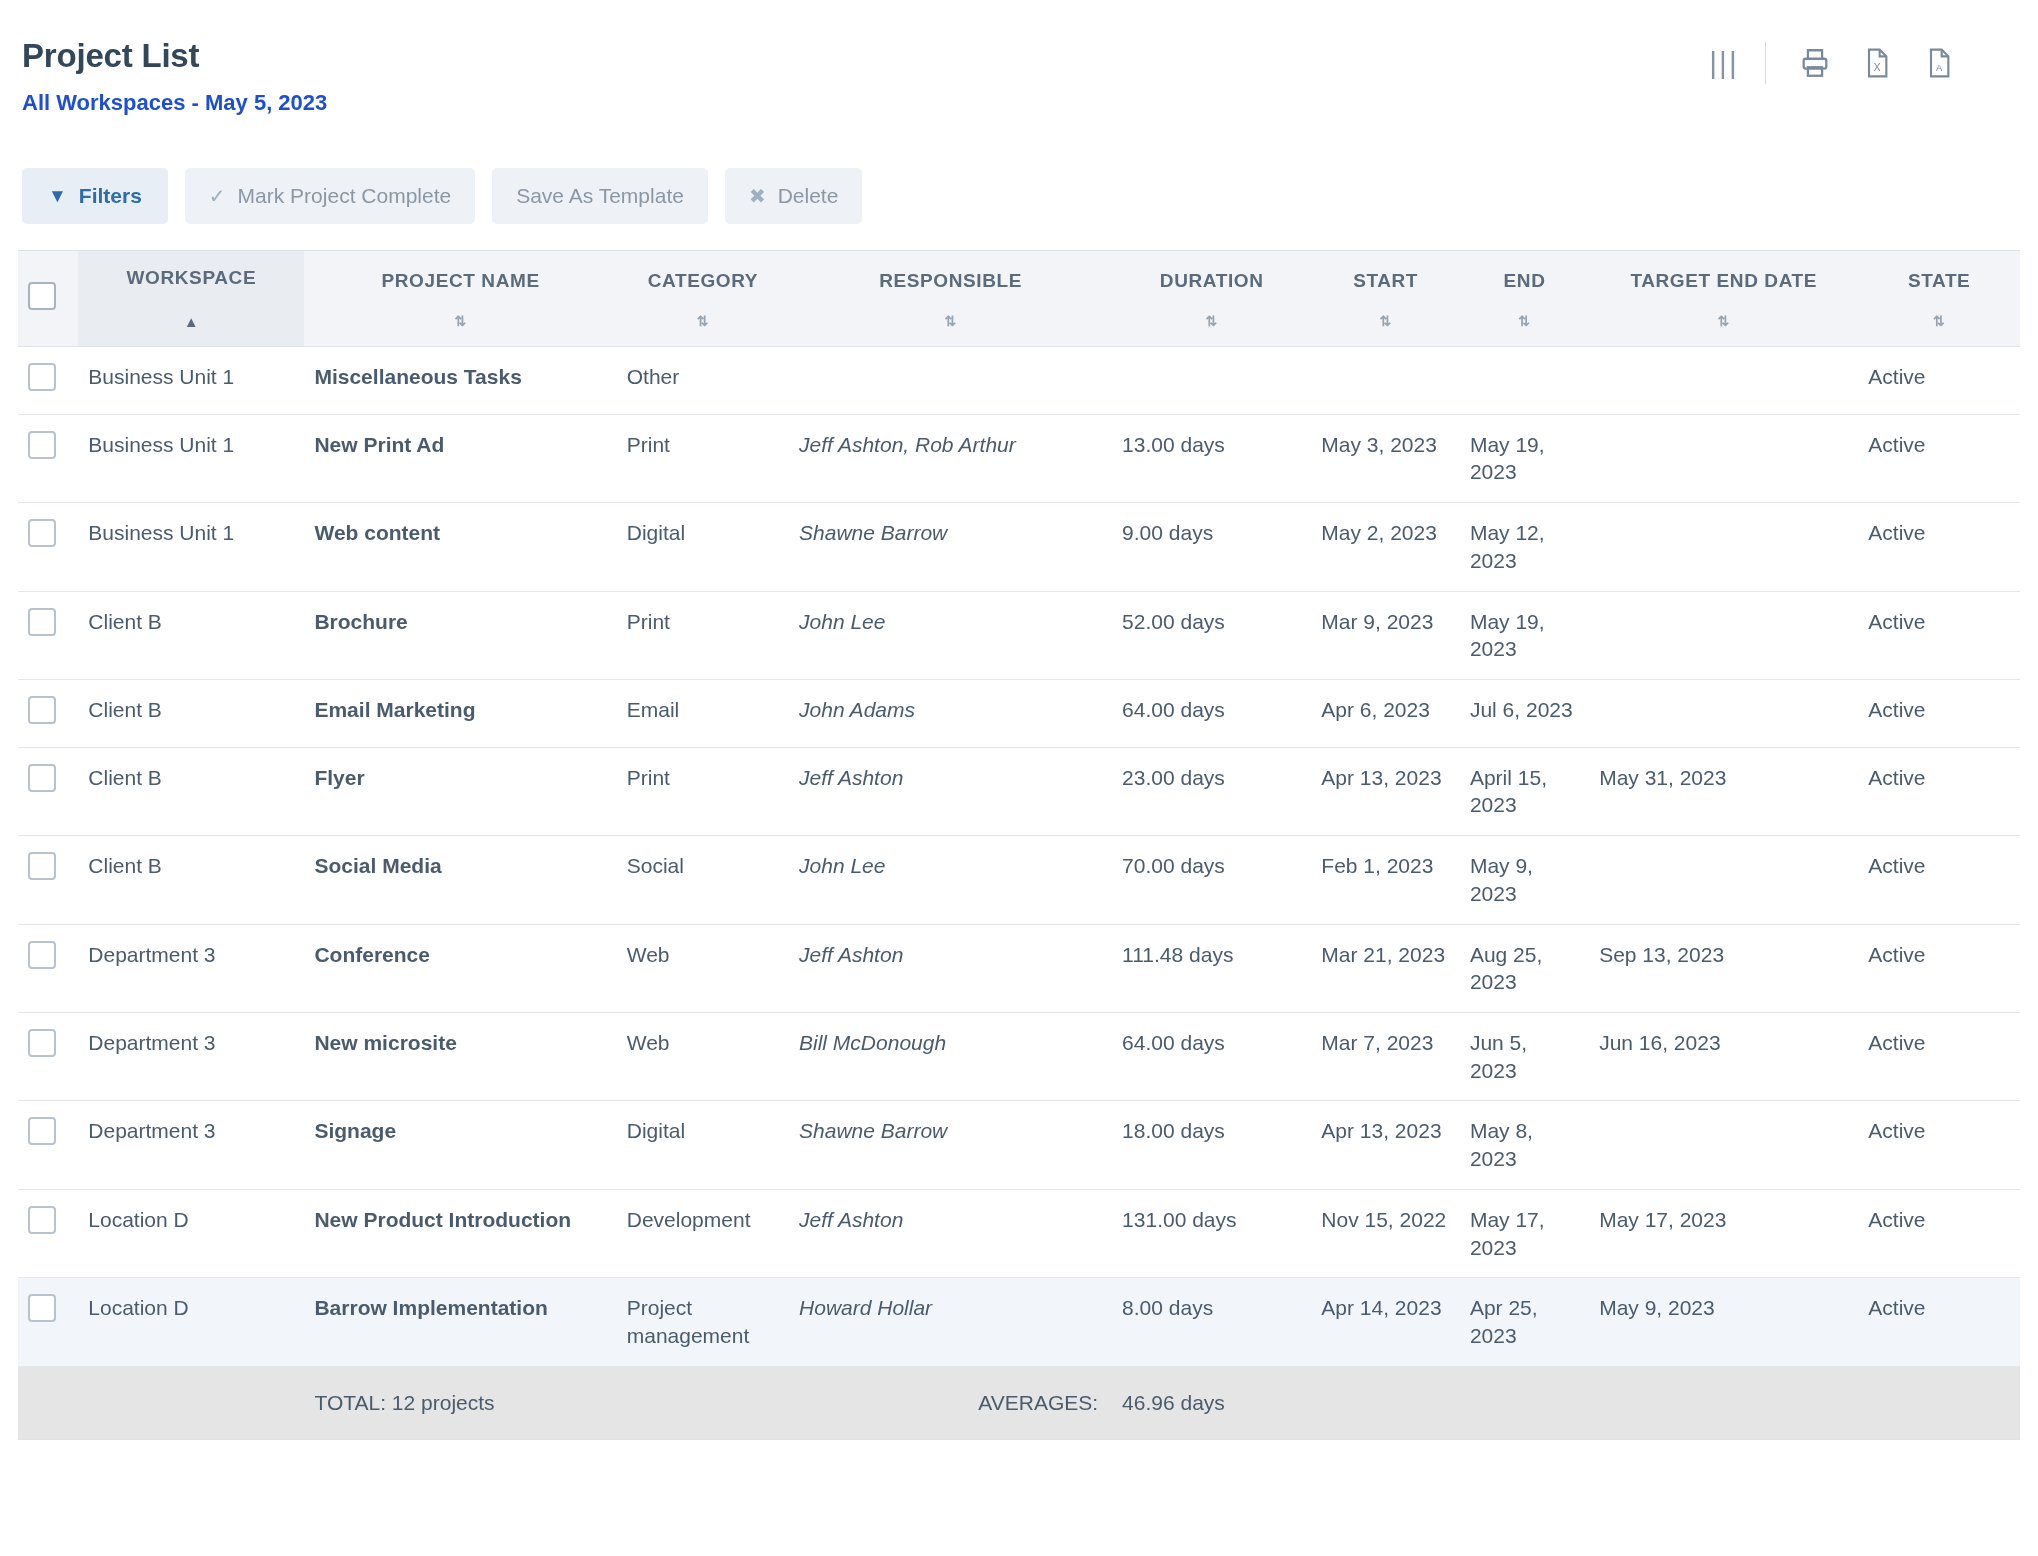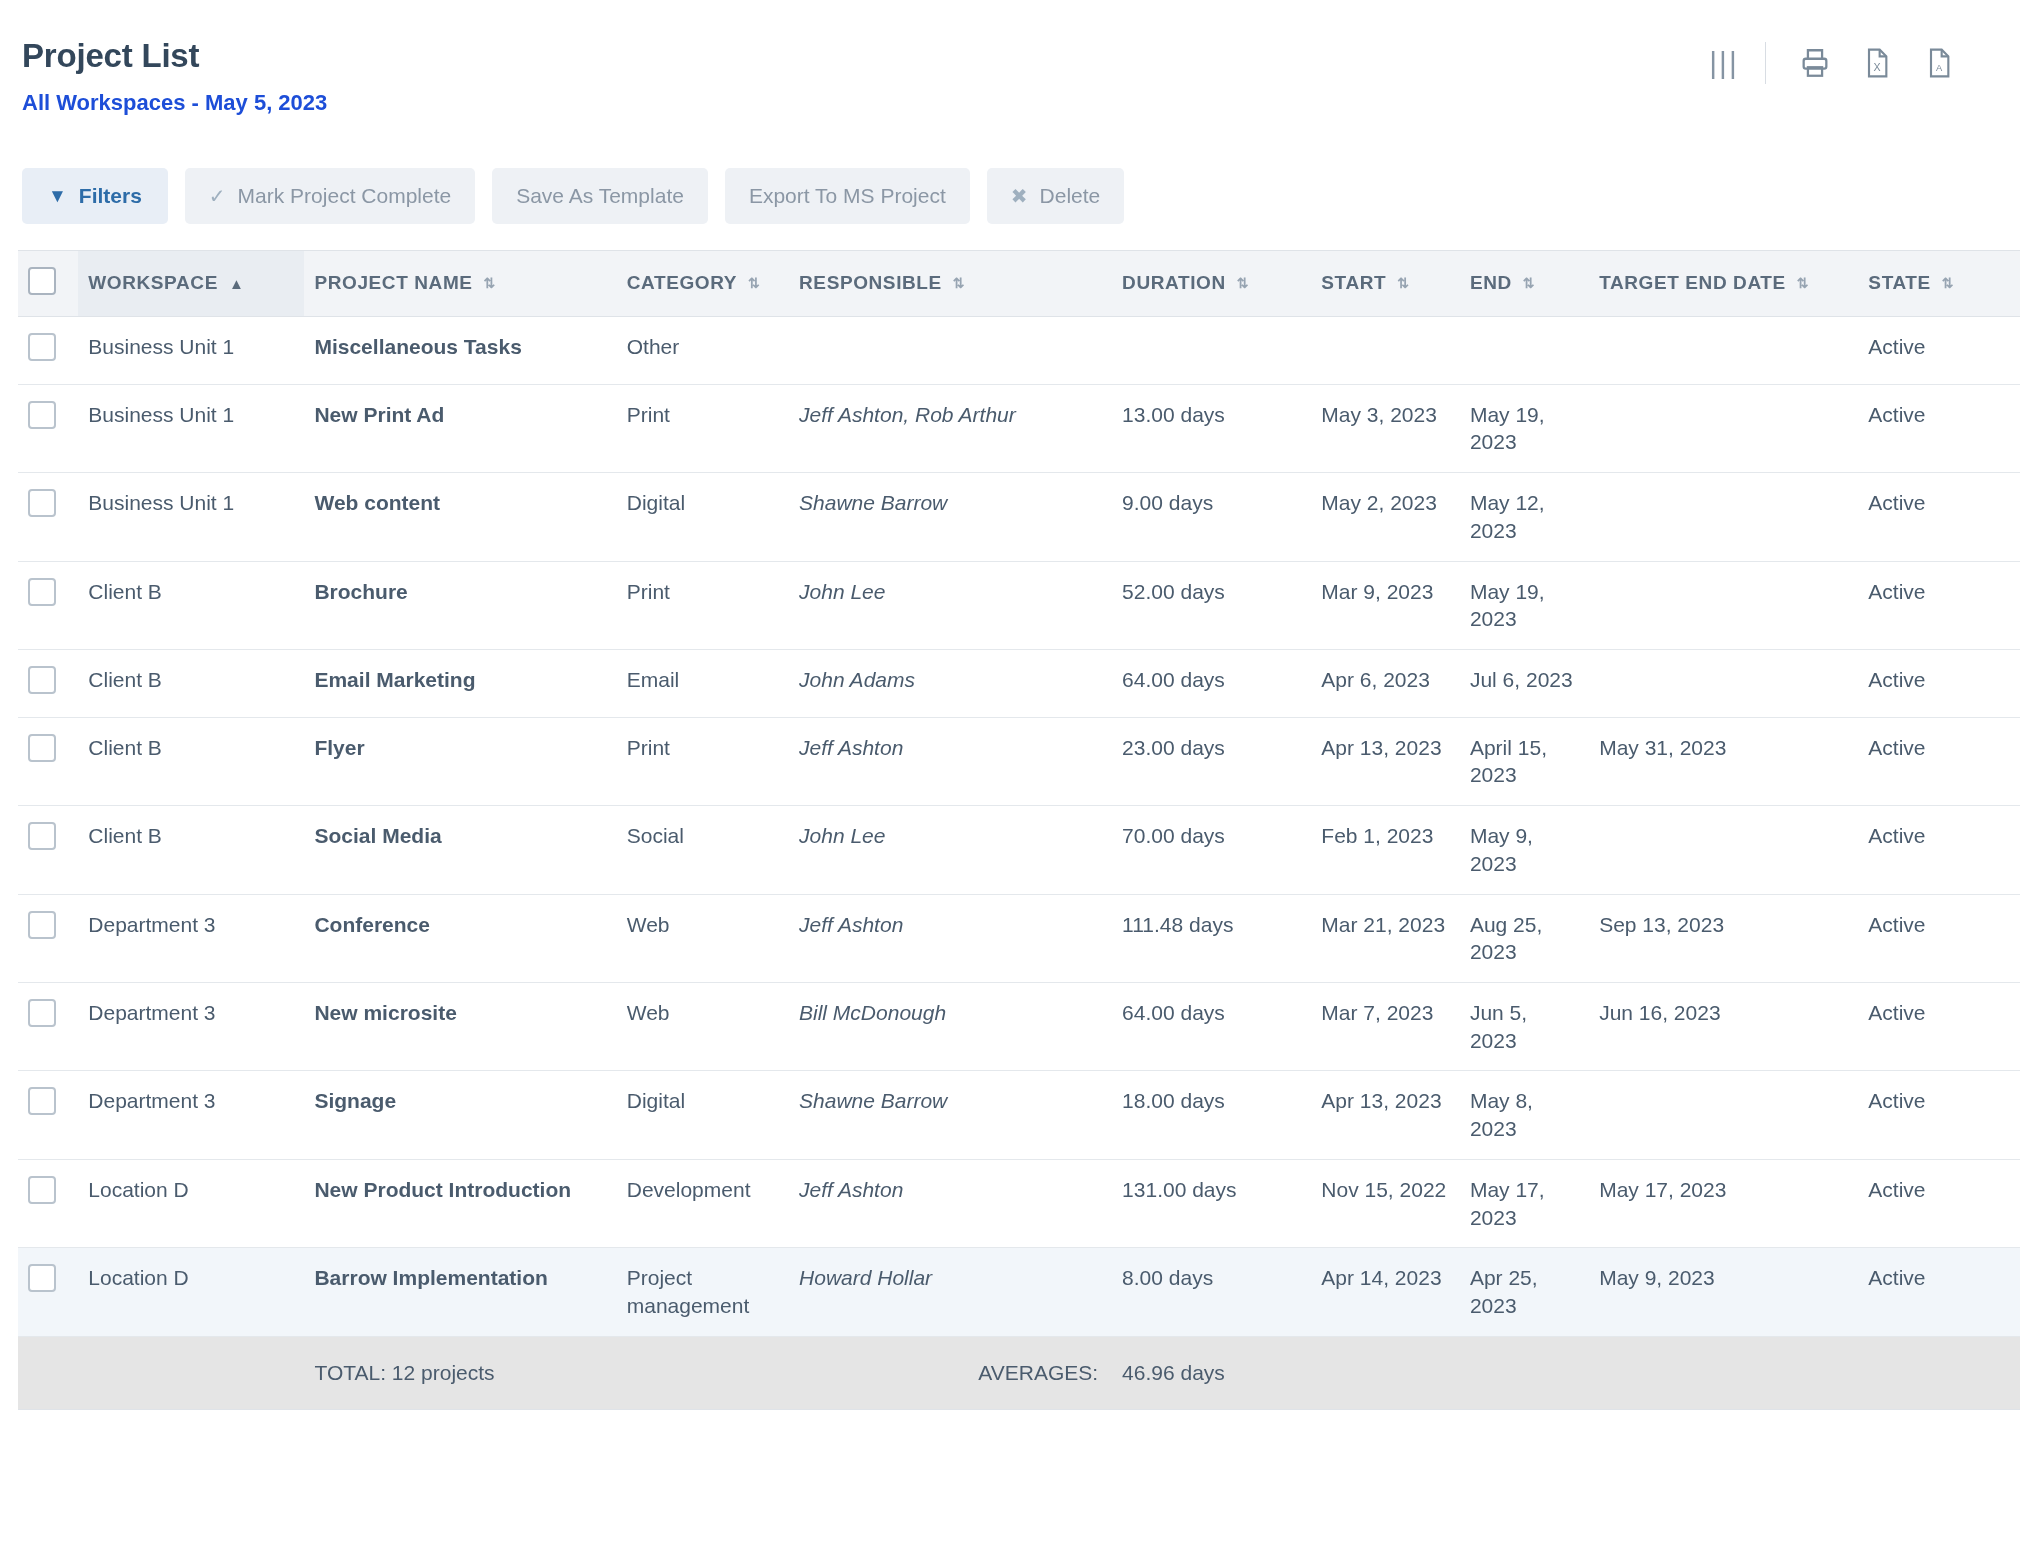--- a/index.html
+++ b/index.html
@@ -114,21 +114,21 @@
     font-weight: bold;
     letter-spacing: 0.6px;
     text-align: left;
     padding: 16px 10px 16px 10px;
     border-top: 1px solid #dfe3e8;
     border-bottom: 1px solid #dfe3e8;
     vertical-align: middle;
     white-space: nowrap;
   }
   table.grid thead th.sorted { background: #e9edf2; }
-  .th-inner { display: flex; align-items: center; gap: 11px; }
+  .th-inner { display: flex; align-items: center; gap: 24px; flex-direction: column; }
   .sort-ico {
     color: #97a4b2;
     font-size: 14px;
     line-height: 10px;
     display: inline-flex;
     flex-direction: column;
   }
   .sort-asc { color: #5b6b7c; font-size: 15px; }
   table.grid tbody td {
     padding: 16px 10px;
@@ -212,23 +212,20 @@
       <span>Filters</span>
     </button>
     <button class="btn">
       <span class="check">✓</span>
       <span>Mark Project Complete</span>
     </button>
     <button class="btn">
       <span>Save As Template</span>
     </button>
     <button class="btn">
-      <span>Export To MS Project</span>
-    </button>
-    <button class="btn">
       <span class="xmark">✖</span>
       <span>Delete</span>
     </button>
   </div>
 
   <table class="grid">
     <thead>
       <tr>
         <th class="c-check">
           <span class="cb head"></span>

